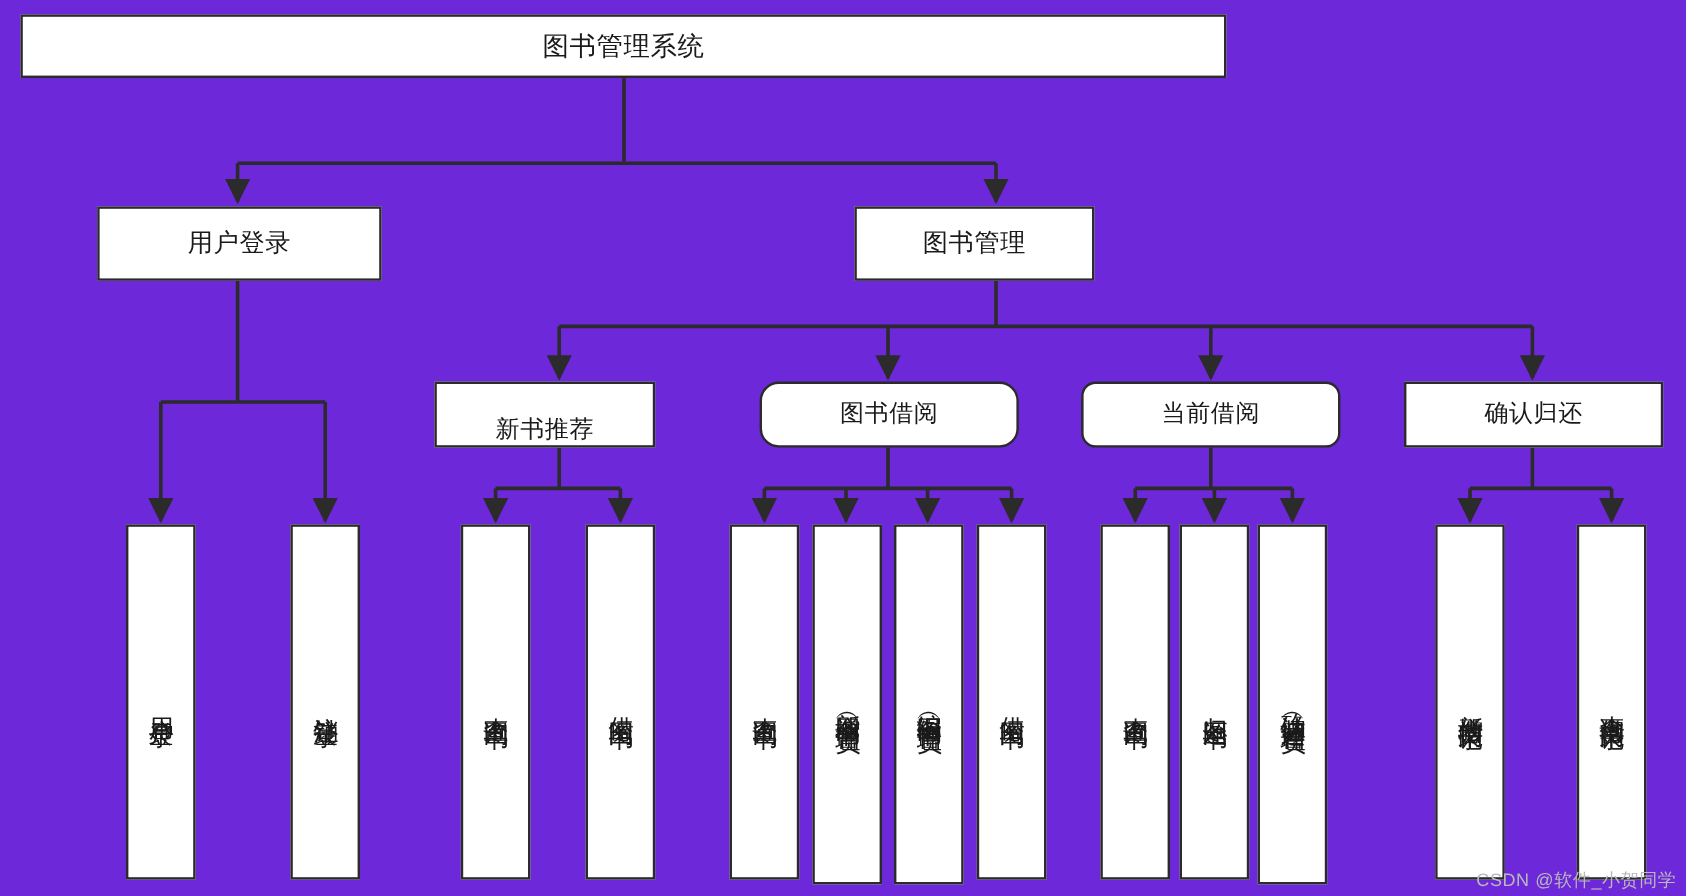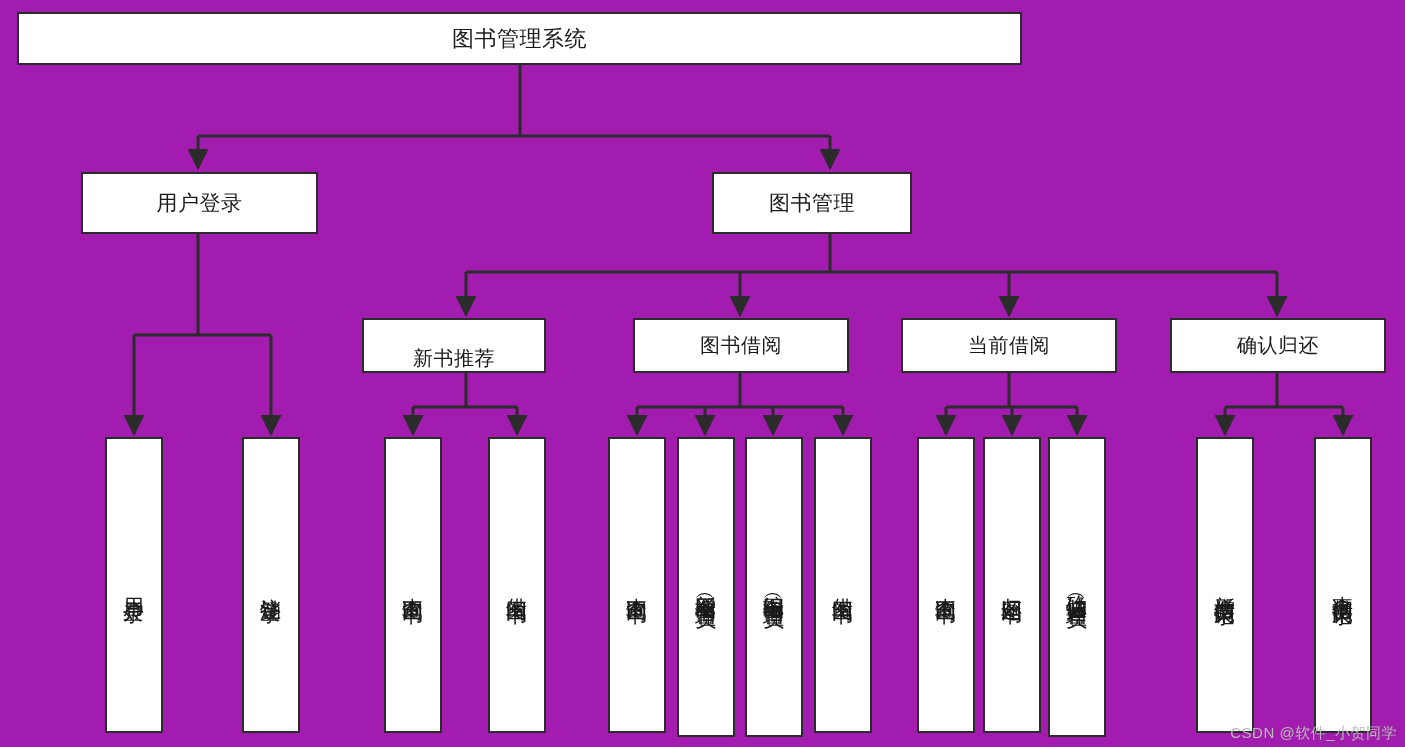--- a/index.html
+++ b/index.html
@@ -8,21 +8,21 @@
     padding: 0;
     background: #ffffff;
   }
   body {
     font-family: "Liberation Sans", "DejaVu Sans", sans-serif;
   }
   #diagram-root {
     position: relative;
     width: 1405px;
     height: 747px;
-    background: #a21caf;
+    background: #6d28d9;
     overflow: hidden;
   }
   svg#connectors {
     position: absolute;
     left: 0;
     top: 0;
     width: 1405px;
     height: 747px;
     pointer-events: none;
   }
@@ -141,24 +141,24 @@
   <div class="node horiz lvl2" style="left:81px; top:172px; width:237px; height:62px;">
     <span class="label">用户登录</span>
   </div>
   <div class="node horiz lvl2" style="left:712px; top:172px; width:200px; height:62px;">
     <span class="label">图书管理</span>
   </div>
 
   <div class="node horiz lvl3" style="left:362px; top:318px; width:184px; height:55px;align-items:flex-end;">
     <span class="label">新书推荐</span>
   </div>
-  <div class="node horiz lvl3" style="left:633px; top:318px; width:216px; height:55px;">
+  <div class="node horiz lvl3" style="left:633px; top:318px; width:216px; height:55px;border-radius:16px;">
     <span class="label">图书借阅</span>
   </div>
-  <div class="node horiz lvl3" style="left:901px; top:318px; width:216px; height:55px;">
+  <div class="node horiz lvl3" style="left:901px; top:318px; width:216px; height:55px;border-radius:12px;">
     <span class="label">当前借阅</span>
   </div>
   <div class="node horiz lvl3" style="left:1170px; top:318px; width:216px; height:55px;">
     <span class="label">确认归还</span>
   </div>
 
   <div class="node leaf" style="left:105px; top:437px; width:58px; height:296px;">
     <span class="label">用户登录</span>
   </div>
   <div class="node leaf" style="left:242px; top:437px; width:58px; height:296px;">

